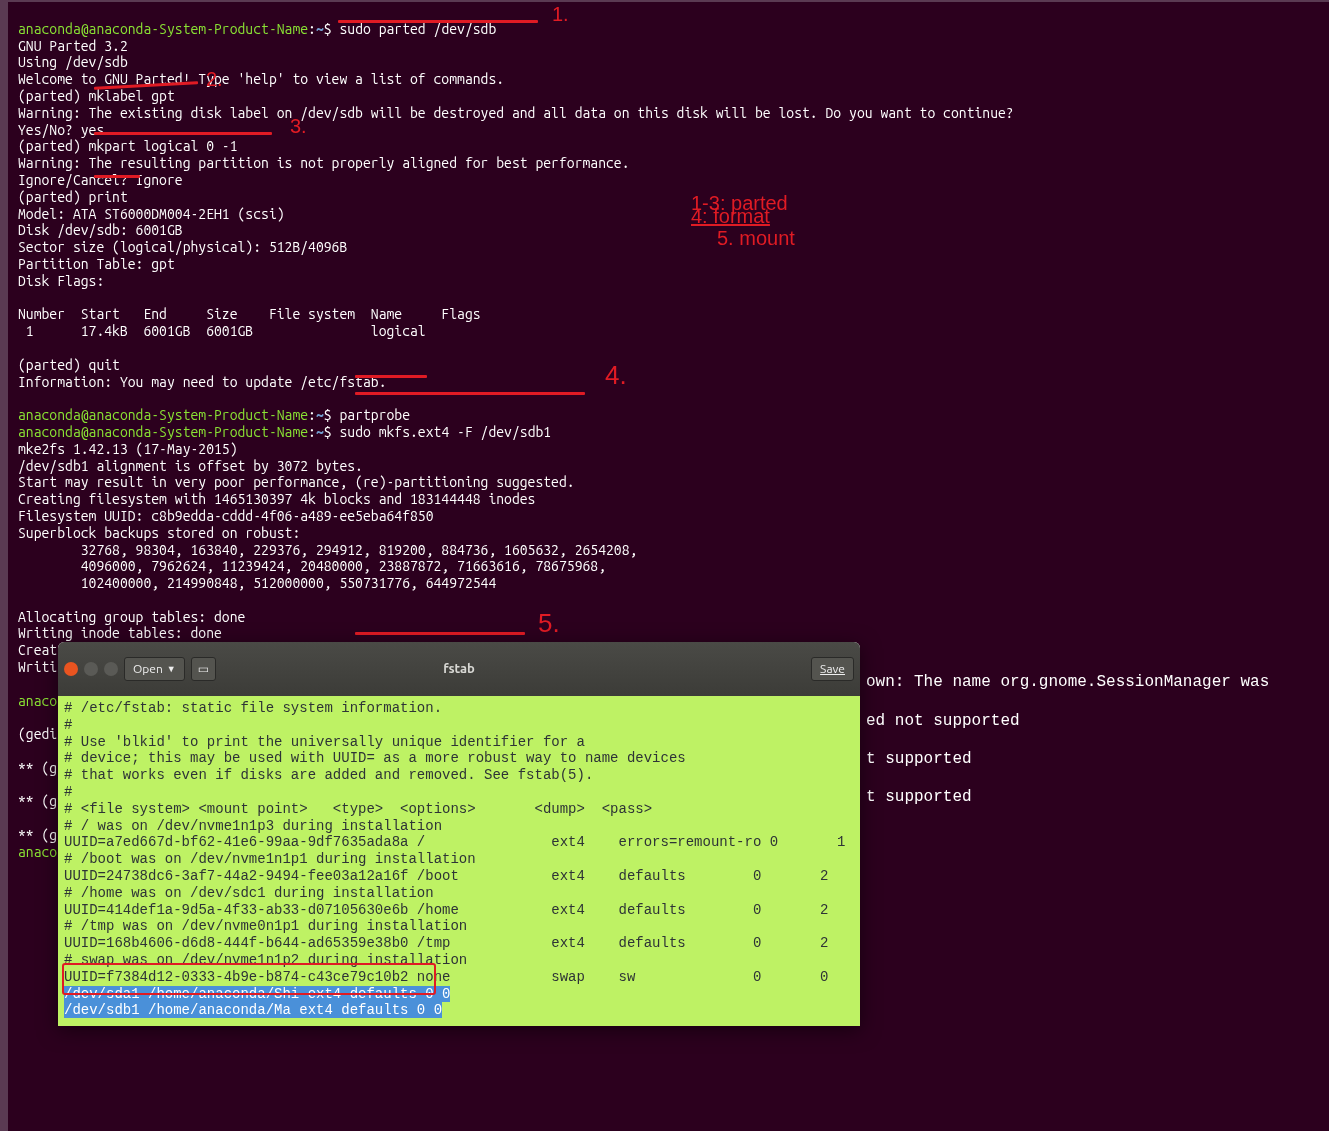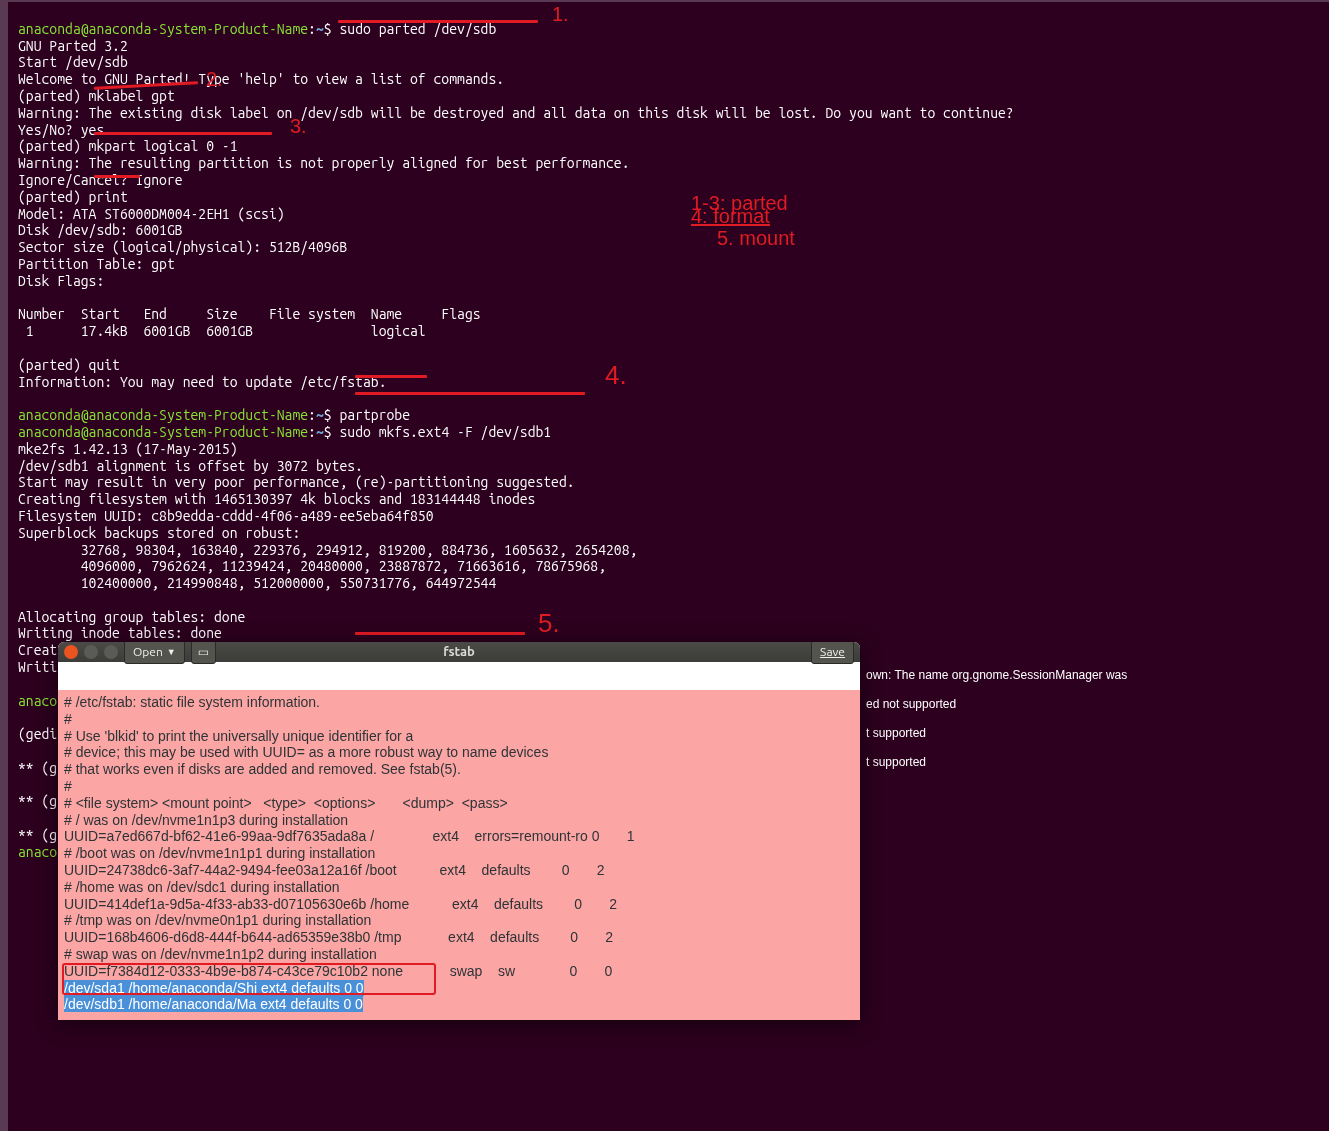--- a/index.html
+++ b/index.html
@@ -39,21 +39,21 @@
     position: absolute;
     left: 50px;
     top: 640px;
     width: 802px;
     background: #ffffff;
     box-shadow: 0 4px 20px rgba(0,0,0,0.5);
     border-radius: 6px 6px 0 0;
     overflow: hidden;
   }
   .gedit-titlebar {
-    height: 20px;
+    height: 54px;
     background: linear-gradient(#4a4a46, #3c3c38);
     display: flex;
     align-items: center;
     padding: 0 6px;
     gap: 6px;
     color: #d8d8d4;
     font-family: "Ubuntu", Arial, sans-serif;
     font-size: 13px;
     position: relative;
   }
@@ -77,47 +77,46 @@
   .gedit-btn.icon-only { padding: 4px 6px; }
   .gedit-titlecenter {
     position: absolute;
     left: 0; right: 0;
     text-align: center;
     pointer-events: none;
   }
   .gedit-titlecenter .sub { font-size: 10px; color: #aaa; display:block; line-height:1;}
   .gedit-titlecenter .main { font-weight: bold; line-height:1.1;}
   .gedit-body {
-    background: #fca5a5;
+    background: #bef264;
     color: #2e3436;
-    font-family: Liberation Sans, sans-serif;
+    font-family: Liberation Mono, monospace;
     font-size: 14px;
     padding: 4px 6px;
     line-height: 1.2;
     white-space: pre;
     min-height: 330px;
-    margin-top: 28px;
   }
   .sel-blue { background: #4a90d9; color: #fff; }
   .red-box {
     position: absolute;
     border: 2px solid #e01b24;
     border-radius: 3px;
     pointer-events: none;
   }
   .chevron { font-size: 9px; }
   .save-btn { margin-left: auto; text-decoration: underline; }
 </style>
 </head>
 <body>
 
 <div class="terminal">
 <span class="prompt-user">anaconda@anaconda-System-Product-Name</span><span>:</span><span class="prompt-path">~</span><span>$</span> <span>sudo parted /dev/sdb</span>
 <span>GNU Parted 3.2</span>
-<span>Start /dev/sdb</span>
+<span>Using /dev/sdb</span>
 <span>Welcome to GNU Parted! Type 'help' to view a list of commands.</span>
 <span>(parted) </span><span>mklabel gpt</span>
 <span>Warning: The existing disk label on /dev/sdb will be destroyed and all data on this disk will be lost. Do you want to continue?</span>
 <span>Yes/No? yes</span>
 <span>(parted) </span><span>mkpart logical 0 -1</span>
 <span>Warning: The resulting partition is not properly aligned for best performance.</span>
 <span>Ignore/Cancel? Ignore</span>
 <span>(parted) </span><span>print</span>
 <span>Model: ATA ST6000DM004-2EH1 (scsi)</span>
 <span>Disk /dev/sdb: 6001GB</span>
@@ -153,21 +152,21 @@
 <span>(gedi</span>
 <span> </span>
 <span>** (g</span>
 <span> </span>
 <span>** (g</span>
 <span> </span>
 <span>** (g</span>
 <span class="prompt-user">anaco</span>
 </div>
 
-<div style="position:absolute; left:858px; top:652px; white-space:pre; color:#fff; font-family:Liberation Sans, sans-serif; font-size:12px; line-height:1.2;">
+<div style="position:absolute; left:858px; top:652px; white-space:pre; color:#fff; font-family:Liberation Mono, monospace; font-size:16px; line-height:1.2;">
 <span>own: The name org.gnome.SessionManager was</span>
 
 <span>ed not supported</span>
 
 <span>t supported</span>
 
 <span>t supported</span>
 </div>
 
 <div class="underline-red" style="left:330px; top:18px; width:200px;"></div>

